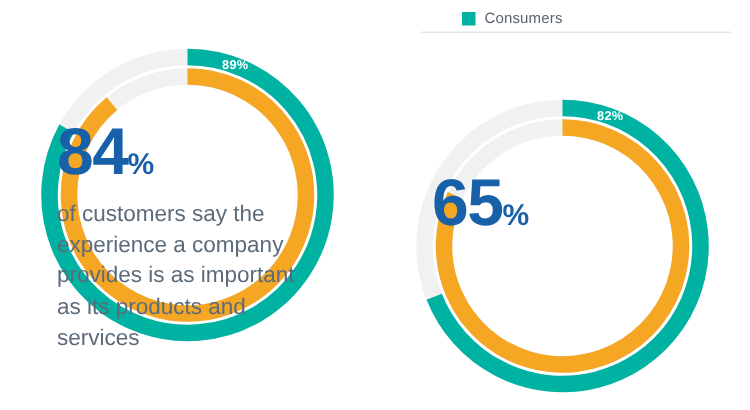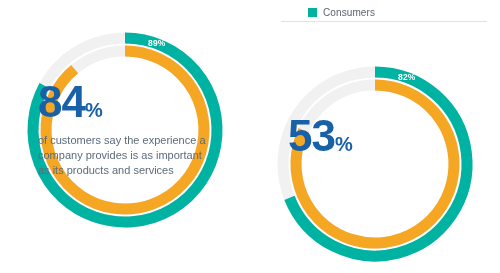--- a/index.html
+++ b/index.html
@@ -75,21 +75,21 @@
     line-height: 1;
     letter-spacing: -1px;
   }
   .big-number .pct {
     font-size: 20px;
     font-weight: bold;
     letter-spacing: 0;
   }
   .caption {
     margin-top: 9px;
-    font-size: 11px;
+    font-size: 15px;
     line-height: 1.38;
     color: #5c6b7a;
   }
 
   .arc-label {
     font-size: 8.5px;
     font-weight: bold;
     fill: #ffffff;
     letter-spacing: 0.2px;
   }
@@ -131,16 +131,16 @@
       <circle class="track-inner" cx="125" cy="112" r="79" fill="none" stroke-width="11" stroke="#f1f1f2"></circle>
     </g>
     <path class="arc-outer" fill="none" stroke-width="11" stroke-linecap="butt" d="M 125 20 A 92 92 0 1 1 39.4605632982809 145.86745884699042" stroke="#00b2a2"></path>
     <path class="arc-inner" fill="none" stroke-width="11" stroke-linecap="butt" d="M 125 33 A 79 79 0 1 1 53.518662855184445 78.36343596635929" stroke="#f5a623"></path>
     <text class="arc-label lbl-outer" x="148" y="15">69%</text>
     <text class="arc-label lbl-inner" x="148" y="28">82%</text>
   </svg>
 
   <div class="center-block">
     <div class="big-number">
-      <span>53</span><span class="pct">%</span>
+      <span>65</span><span class="pct">%</span>
     </div>
   </div>
 </div>
 
 </body></html>

